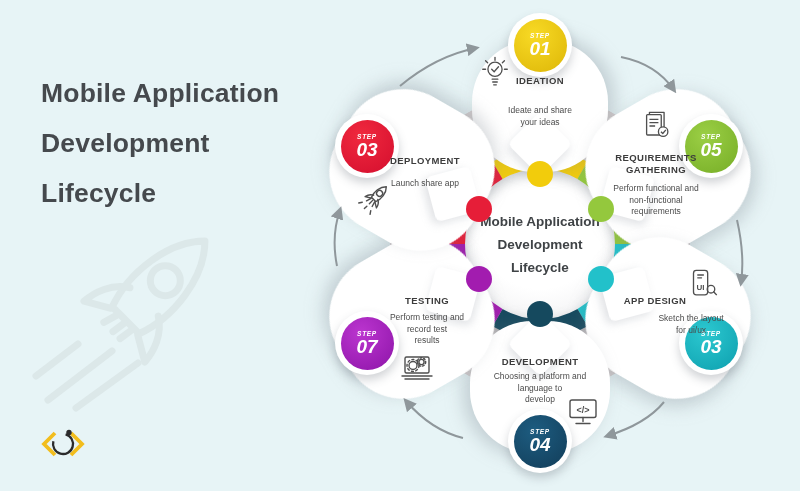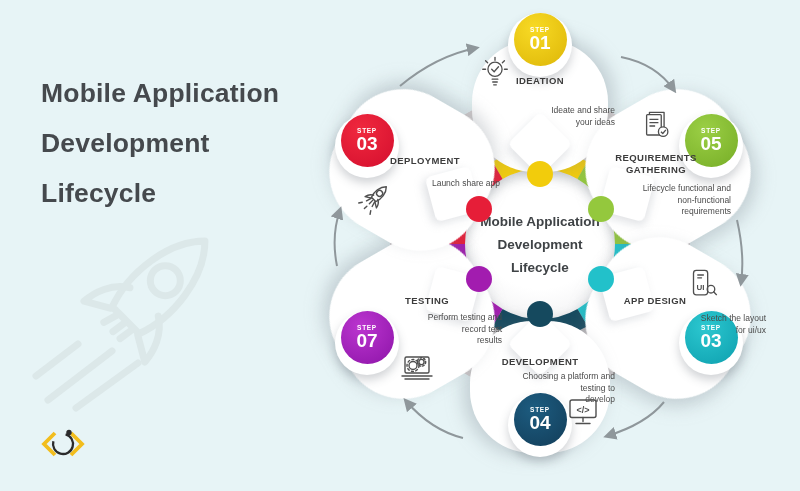--- a/index.html
+++ b/index.html
@@ -40,38 +40,38 @@
   .bump{ position:absolute; width:26px; height:26px; border-radius:50%; z-index:5; }
 
   .petal{ position:absolute; background:#fff; border-radius:62px; z-index:4;
           filter:drop-shadow(3px 7px 9px rgba(110,120,130,.30)); }
   .tip{ position:absolute; width:46px; height:46px; background:#fff; z-index:4;
         border-radius:6px; filter:drop-shadow(2px 4px 5px rgba(110,120,130,.22)); }
 
   .badge{ position:absolute; width:64px; height:64px; border-radius:50%;
           background:#fff; z-index:7;
           box-shadow:0 5px 10px rgba(70,80,90,.25);
-          display:flex; align-items:flex-start; justify-content:center; }
+          display:flex; align-items:center; justify-content:center;font-style:italic; }
   .badge-inner{ width:53px; height:53px; border-radius:50%; color:#fff;
           display:flex; flex-direction:column; align-items:center; justify-content:center; }
   .badge-step{ font-size:6.5px; font-weight:bold; letter-spacing:.7px; }
   .badge-num{ font-size:19px; font-weight:bold; line-height:1.05; }
   .g1{ background:radial-gradient(circle at 38% 30%, #f8da25, #ddb607); }
   .g2{ background:radial-gradient(circle at 38% 30%, #9bcf45, #76ad26); }
   .g3{ background:radial-gradient(circle at 38% 30%, #2cc8d0, #0d9fae); }
   .g4{ background:radial-gradient(circle at 38% 30%, #1d5c80, #123d59); }
   .g5{ background:radial-gradient(circle at 38% 30%, #bb35cf, #8d14a8); }
   .g6{ background:radial-gradient(circle at 38% 30%, #f0293e, #d40e2e); }
 
   .stitle{ position:absolute; transform:translate(-50%,-50%); z-index:7;
            width:170px; text-align:center; white-space:pre-line;
            font-size:9.5px; font-weight:bold; color:#3c3c3c;
            letter-spacing:.4px; line-height:1.3; }
   .sdesc{ position:absolute; transform:translate(-50%,-50%); z-index:7;
-          width:150px; text-align:right; white-space:pre-line;
+          width:150px; text-align:center; white-space:pre-line;
           font-size:8.5px; color:#4b4b4b; line-height:1.38; }
   .sicon{ position:absolute; transform:translate(-50%,-50%); z-index:7; }
   .sicon svg{ display:block; }
 
   .arrows{ position:absolute; left:0; top:0; z-index:6; pointer-events:none; }
 </style>
 </head>
 <body>
 
 <svg class="watermark" width="240" height="205" viewBox="0 0 240 205">
@@ -167,21 +167,21 @@
       <span class="badge-step">STEP</span>
       <span class="badge-num">05</span>
     </div>
 </div>
 <div class="badge" style="left:679px;top:311px">
   <div class="badge-inner g3">
       <span class="badge-step">STEP</span>
       <span class="badge-num">03</span>
     </div>
 </div>
-<div class="badge" style="left:508px;top:393px">
+<div class="badge" style="left:508px;top:409px">
   <div class="badge-inner g4">
       <span class="badge-step">STEP</span>
       <span class="badge-num">04</span>
     </div>
 </div>
 <div class="badge" style="left:335px;top:311px">
   <div class="badge-inner g5">
       <span class="badge-step">STEP</span>
       <span class="badge-num">07</span>
     </div>
@@ -192,31 +192,31 @@
       <span class="badge-num">03</span>
     </div>
 </div>
 
 <div class="stitle" style="left:540px;top:81px">IDEATION</div>
 <div class="sdesc" style="left:540px;top:117px">Ideate and share
 your ideas</div>
 
 <div class="stitle" style="left:656px;top:164px">REQUIREMENTS
 GATHERING</div>
-<div class="sdesc" style="left:656px;top:201px">Lifecycle functional and
+<div class="sdesc" style="left:656px;top:201px">Perform functional and
 non-functional
 requirements</div>
 
 <div class="stitle" style="left:655px;top:301px">APP DESIGN</div>
 <div class="sdesc" style="left:691px;top:325px">Sketch the layout
 for ui/ux</div>
 
 <div class="stitle" style="left:540px;top:362px">DEVELOPMENT</div>
 <div class="sdesc" style="left:540px;top:389px">Choosing a platform and
-testing to
+language to
 develop</div>
 
 <div class="stitle" style="left:427px;top:301px">TESTING</div>
 <div class="sdesc" style="left:427px;top:330px">Perform testing and
 record test
 results</div>
 
 <div class="stitle" style="left:425px;top:161px">DEPLOYMENT</div>
 <div class="sdesc" style="left:425px;top:184px">Launch share app</div>
 

